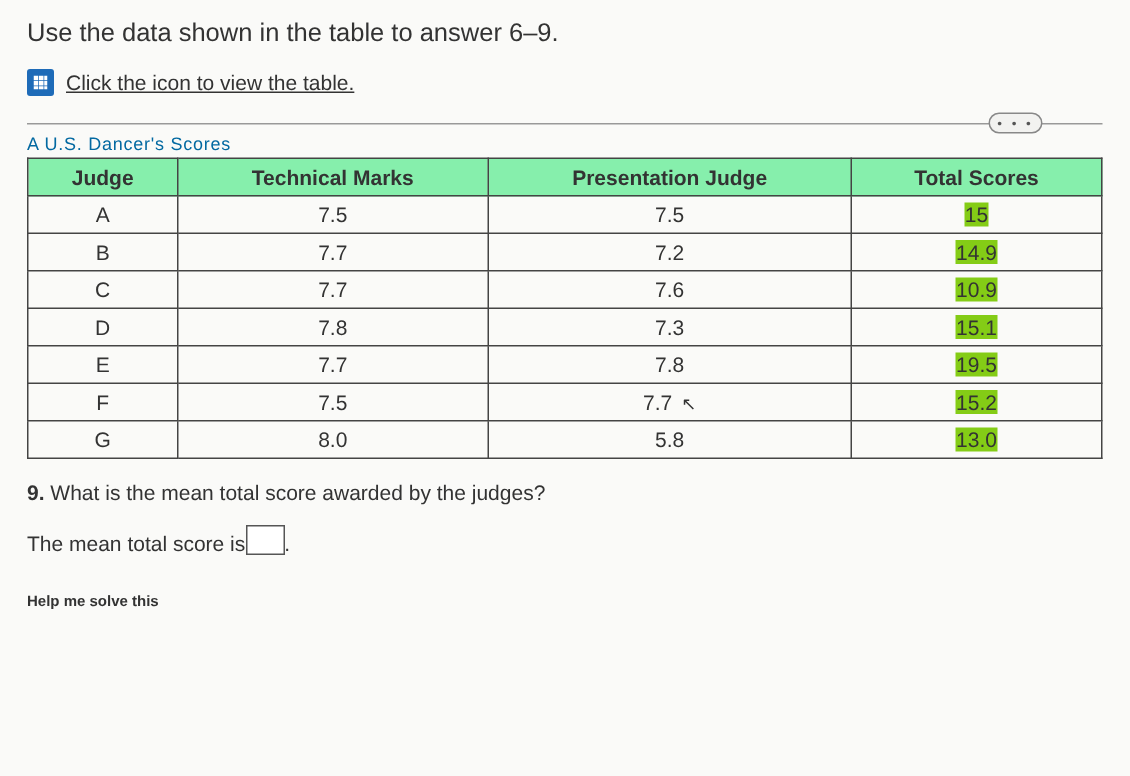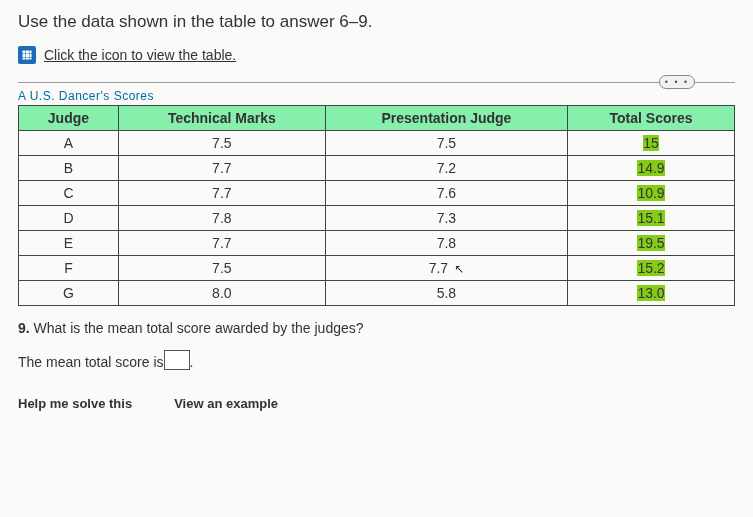--- a/index.html
+++ b/index.html
@@ -97,24 +97,24 @@
     .answer-box {
       width: 26px;
       height: 20px;
       border: 1px solid #555;
       background: #fff;
       font-size: 13px;
       text-align: center;
     }
     .bottom-bar {
       display: flex;
-      gap: 42px;
+      gap: 12px;
       align-items: flex-end;
       font-weight: bold;
-      font-size: 13px;
+      font-size: 10px;
     }
     .bottom-bar .link {
       cursor: pointer;
     }
     .caret-up {
       display: inline-block;
       width: 0; height: 0;
       border-left: 4px solid transparent;
       border-right: 4px solid transparent;
       border-bottom: 5px solid #333;
@@ -217,14 +217,13 @@
 </div>
 
 <div class="answer-line">
   <span>The mean total score is </span>
   <input class="answer-box" value="" style="">
   <span>.</span>
 </div>
 
 <div class="bottom-bar">
   <span class="link">Help me solve this</span>
-  <span class="link">View an example</span>
 </div>
 
 </body></html>

